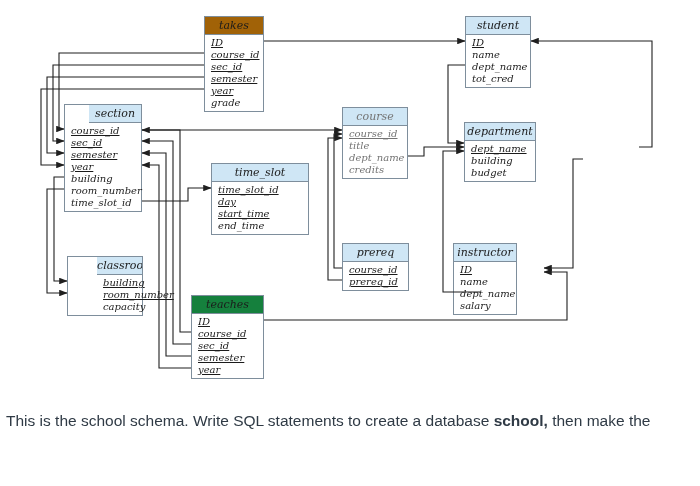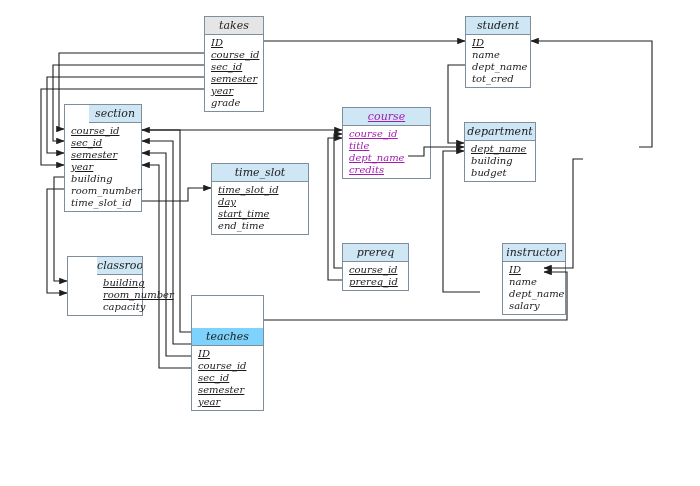--- a/index.html
+++ b/index.html
@@ -21,21 +21,21 @@
   #caption { position:absolute; left:6px; top:408px; width:688px;
              font-size:15.5px; line-height:25px; color:#2f3a45; }
   #caption .bold { font-weight:bold; }
 </style>
 </head>
 <body>
 
 <div id="stage">
   <div id="diagram">
       <div class="tbl" style="left: 204px; top: 16px; width: 60px; border-color: rgb(126, 142, 156); color: rgb(27, 27, 27);">
-        <div class="tbl-header" style="background: #e5e5e5; border-bottom-color: rgb(126, 142, 156);">takes</div>
+        <div class="tbl-header" style="background: #a16207; border-bottom-color: rgb(126, 142, 156);">takes</div>
         <div class="tbl-body">
           <div class="tbl-row"><span class="key">ID</span></div>
           <div class="tbl-row"><span class="key">course_id</span></div>
           <div class="tbl-row"><span class="key">sec_id</span></div>
           <div class="tbl-row"><span class="key">semester</span></div>
           <div class="tbl-row"><span class="key">year</span></div>
           <div class="tbl-row"><span>grade</span></div>
         </div>
       </div>
       <div class="tbl" style="left: 465px; top: 16px; width: 66px; border-color: rgb(126, 142, 156); color: rgb(27, 27, 27);">
@@ -52,21 +52,21 @@
         <div class="tbl-body">
           <div class="tbl-row"><span class="key">course_id</span></div>
           <div class="tbl-row"><span class="key">sec_id</span></div>
           <div class="tbl-row"><span class="key">semester</span></div>
           <div class="tbl-row"><span class="key">year</span></div>
           <div class="tbl-row"><span>building</span></div>
           <div class="tbl-row"><span>room_number</span></div>
           <div class="tbl-row"><span>time_slot_id</span></div>
         </div>
       </div>
-      <div class="tbl" style="left: 342px; top: 107px; width: 89px; border-color: rgb(126, 142, 156); color: #a21caf; text-decoration: underline;">
+      <div class="tbl" style="left: 342px; top: 107px; width: 66px; border-color: rgb(126, 142, 156); color: #737373;">
         <div class="tbl-header" style="background: rgb(207, 230, 245); border-bottom-color: rgb(126, 142, 156);">course</div>
         <div class="tbl-body">
           <div class="tbl-row"><span class="key">course_id</span></div>
           <div class="tbl-row"><span>title</span></div>
           <div class="tbl-row"><span>dept_name</span></div>
           <div class="tbl-row"><span>credits</span></div>
         </div>
       </div>
       <div class="tbl" style="left: 464px; top: 122px; width: 72px; border-color: rgb(126, 142, 156); color: rgb(27, 27, 27);">
         <div class="tbl-header" style="background: rgb(207, 230, 245); border-bottom-color: rgb(126, 142, 156);">department</div>
@@ -93,31 +93,31 @@
           <div class="tbl-row"><span>capacity</span></div>
         </div>
       </div>
       <div class="tbl" style="left: 342px; top: 243px; width: 67px; border-color: rgb(126, 142, 156); color: rgb(27, 27, 27);">
         <div class="tbl-header" style="background: rgb(207, 230, 245); border-bottom-color: rgb(126, 142, 156);">prereq</div>
         <div class="tbl-body">
           <div class="tbl-row"><span class="key">course_id</span></div>
           <div class="tbl-row"><span class="key">prereq_id</span></div>
         </div>
       </div>
-      <div class="tbl" style="left: 502px; top: 243px; width: 64px; border-color: rgb(126, 142, 156); color: rgb(27, 27, 27);">
+      <div class="tbl" style="left: 453px; top: 243px; width: 64px; border-color: rgb(126, 142, 156); color: rgb(27, 27, 27);">
         <div class="tbl-header" style="background: rgb(207, 230, 245); border-bottom-color: rgb(126, 142, 156);">instructor</div>
         <div class="tbl-body">
           <div class="tbl-row"><span class="key">ID</span></div>
           <div class="tbl-row"><span>name</span></div>
           <div class="tbl-row"><span>dept_name</span></div>
           <div class="tbl-row"><span>salary</span></div>
         </div>
       </div>
       <div class="tbl" style="left: 191px; top: 295px; width: 73px; border-color: rgb(126, 142, 156); color: rgb(27, 27, 27);">
-        <div class="tbl-header" style="background: #7dd3fc; border-bottom-color: rgb(126, 142, 156); margin-top: 32px;">teaches</div>
+        <div class="tbl-header" style="background: #15803d; border-bottom-color: rgb(126, 142, 156);">teaches</div>
         <div class="tbl-body">
           <div class="tbl-row"><span class="key">ID</span></div>
           <div class="tbl-row"><span class="key">course_id</span></div>
           <div class="tbl-row"><span class="key">sec_id</span></div>
           <div class="tbl-row"><span class="key">semester</span></div>
           <div class="tbl-row"><span class="key">year</span></div>
         </div>
       </div>
     </div>
   <svg id="wires" width="700" height="402" viewBox="0 0 700 402" xmlns="http://www.w3.org/2000/svg">
@@ -142,14 +142,15 @@
       <polyline points="264,320 567,320 567,272 544,272" fill="none" stroke="#1f1f1f" stroke-width="1.1" marker-end="url(#arrowhead)"></polyline>
       <polyline points="583,159 573,159 573,268 544,268" fill="none" stroke="#1f1f1f" stroke-width="1.1" marker-end="url(#arrowhead)"></polyline>
       <polyline points="465,65 448,65 448,143 464,143" fill="none" stroke="#1f1f1f" stroke-width="1.1" marker-end="url(#arrowhead)"></polyline>
       <polyline points="408,156 424,156 424,147 464,147" fill="none" stroke="#1f1f1f" stroke-width="1.1" marker-end="url(#arrowhead)"></polyline>
       <polyline points="480,292 443,292 443,151 464,151" fill="none" stroke="#1f1f1f" stroke-width="1.1" marker-end="url(#arrowhead)"></polyline>
       <polyline points="64,177 54,177 54,281 67,281" fill="none" stroke="#1f1f1f" stroke-width="1.1" marker-end="url(#arrowhead)"></polyline>
       <polyline points="64,189 47,189 47,293 67,293" fill="none" stroke="#1f1f1f" stroke-width="1.1" marker-end="url(#arrowhead)"></polyline>
       <polyline points="142,201 188,201 188,188 211,188" fill="none" stroke="#1f1f1f" stroke-width="1.1" marker-end="url(#arrowhead)"></polyline>
     </svg>
   <div id="caption">
+      <div><span>This is the school schema. Write SQL statements to create a database </span><span class="bold">school,</span><span> then make the</span></div>
     </div>
 </div>
 
 </body></html>

